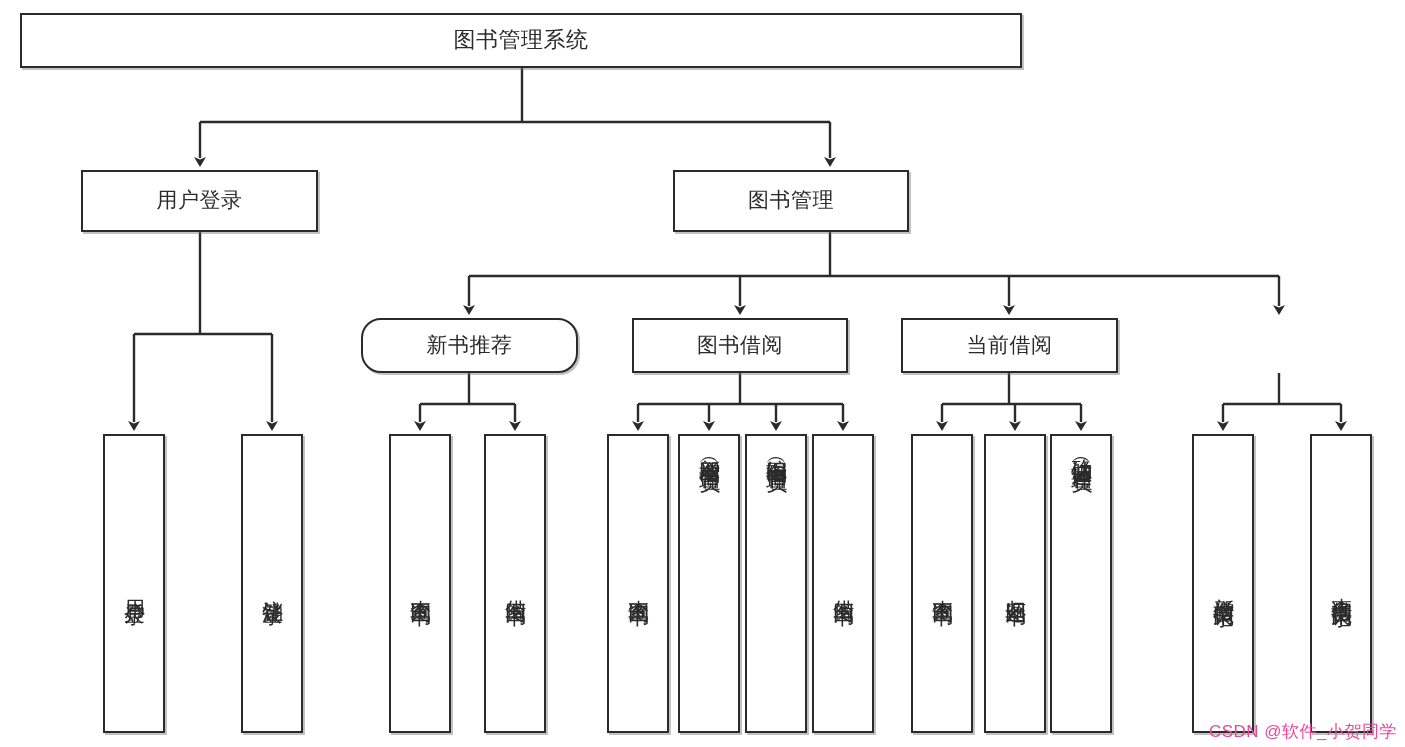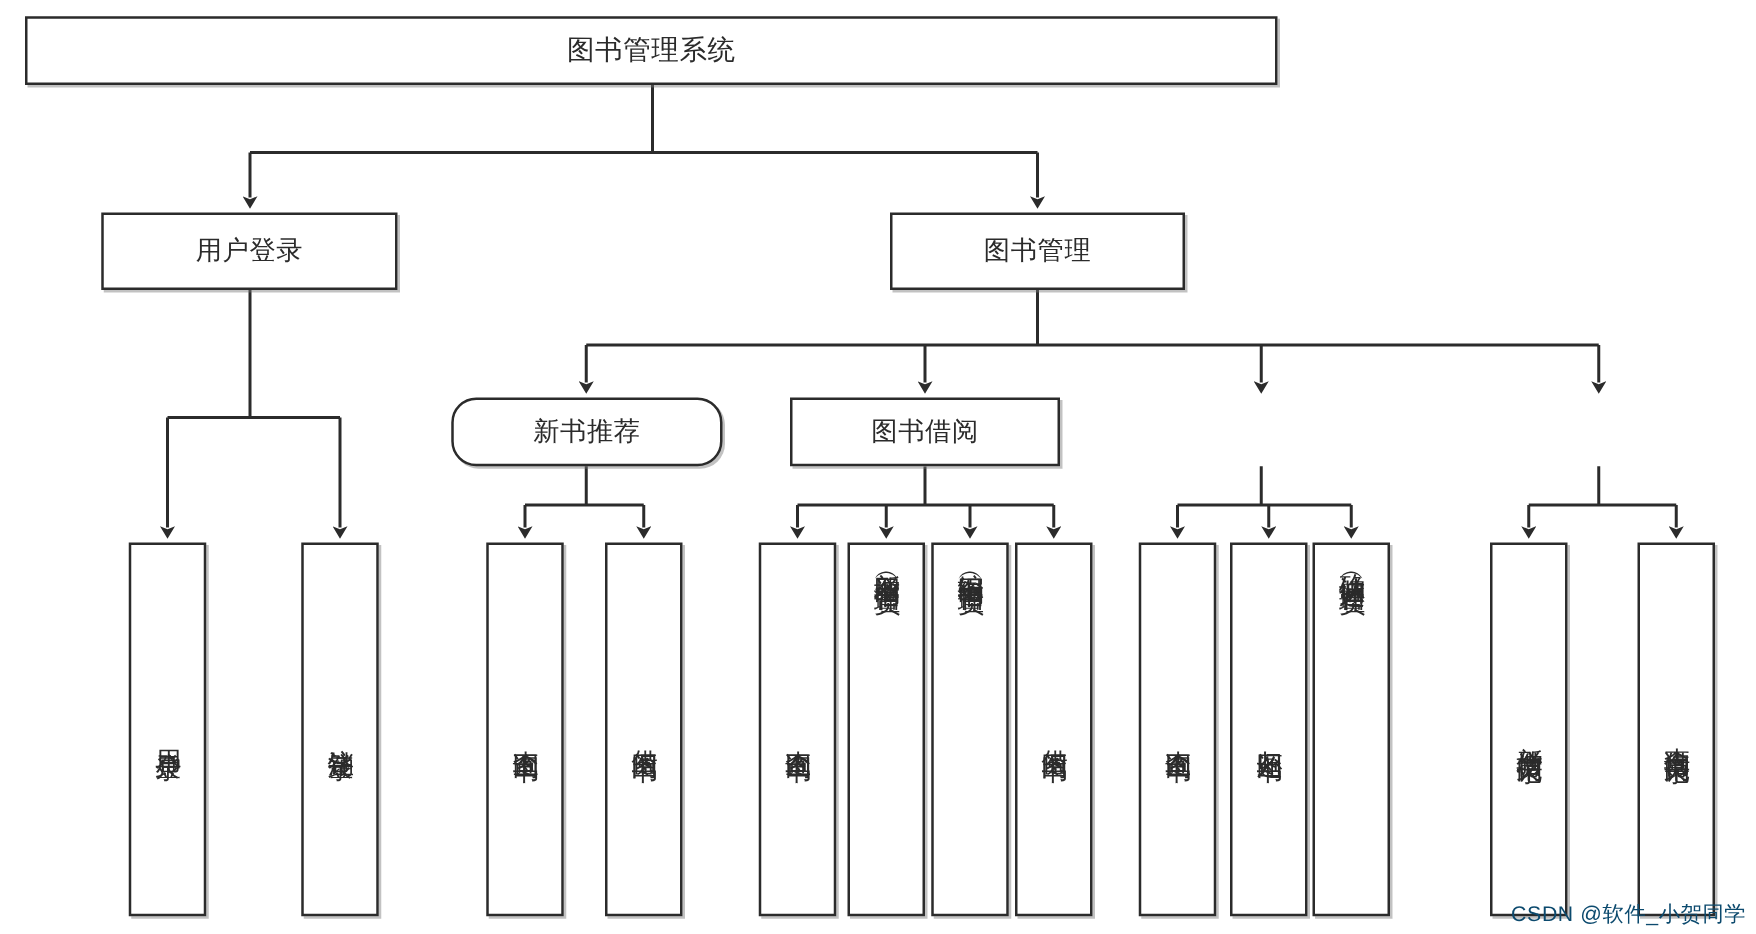--- a/index.html
+++ b/index.html
@@ -59,21 +59,21 @@
     white-space: nowrap;
   }
   .node.root .label { font-size: 22px; }
   .node.level2 .label { font-size: 21px; }
   .node.level3 .label { font-size: 21px; }
   .watermark {
     position: absolute;
     right: 8px;
     bottom: 4px;
     font-size: 17px;
-    color: #0c4a6e;
+    color: #ec4899;
     letter-spacing: 0.5px;
     white-space: nowrap;
     font-family: "Liberation Sans", "DejaVu Sans", sans-serif;
     margin-top: 43px;
   }
 </style>
 </head>
 <body>
 
 <div id="diagram-root">
@@ -131,30 +131,33 @@
     </g>
   </svg>
 
   <div class="node root" style="left:20px; top:13px; width:1002px; height:55px;">
     <span class="label">图书管理系统</span>
   </div>
 
   <div class="node level2" style="left:81px; top:170px; width:237px; height:62px;">
     <span class="label">用户登录</span>
   </div>
-  <div class="node level2" style="left:712px; top:170px; width:236px; height:62px;">
+  <div class="node level2" style="left:673px; top:170px; width:236px; height:62px;">
     <span class="label">图书管理</span>
   </div>
 
   <div class="node level3" style="left:361px; top:318px; width:217px; height:55px;border-radius:20px;">
     <span class="label">新书推荐</span>
   </div>
   <div class="node level3" style="left:632px; top:318px; width:216px; height:55px;">
     <span class="label">图书借阅</span>
   </div>
+  <div class="node level3" style="left:901px; top:318px; width:217px; height:55px;">
+    <span class="label">当前借阅</span>
+  </div>
 
   <div class="node vertical leaf" style="left:103px; top:434px; width:62px; height:299px; align-items:center;">
     <span class="label">用户登录</span>
   </div>
   <div class="node vertical leaf" style="left:241px; top:434px; width:62px; height:299px; align-items:center;">
     <span class="label">注销登录</span>
   </div>
 
   <div class="node vertical leaf" style="left:389px; top:434px; width:62px; height:299px; align-items:center;">
     <span class="label">查询图书</span>

